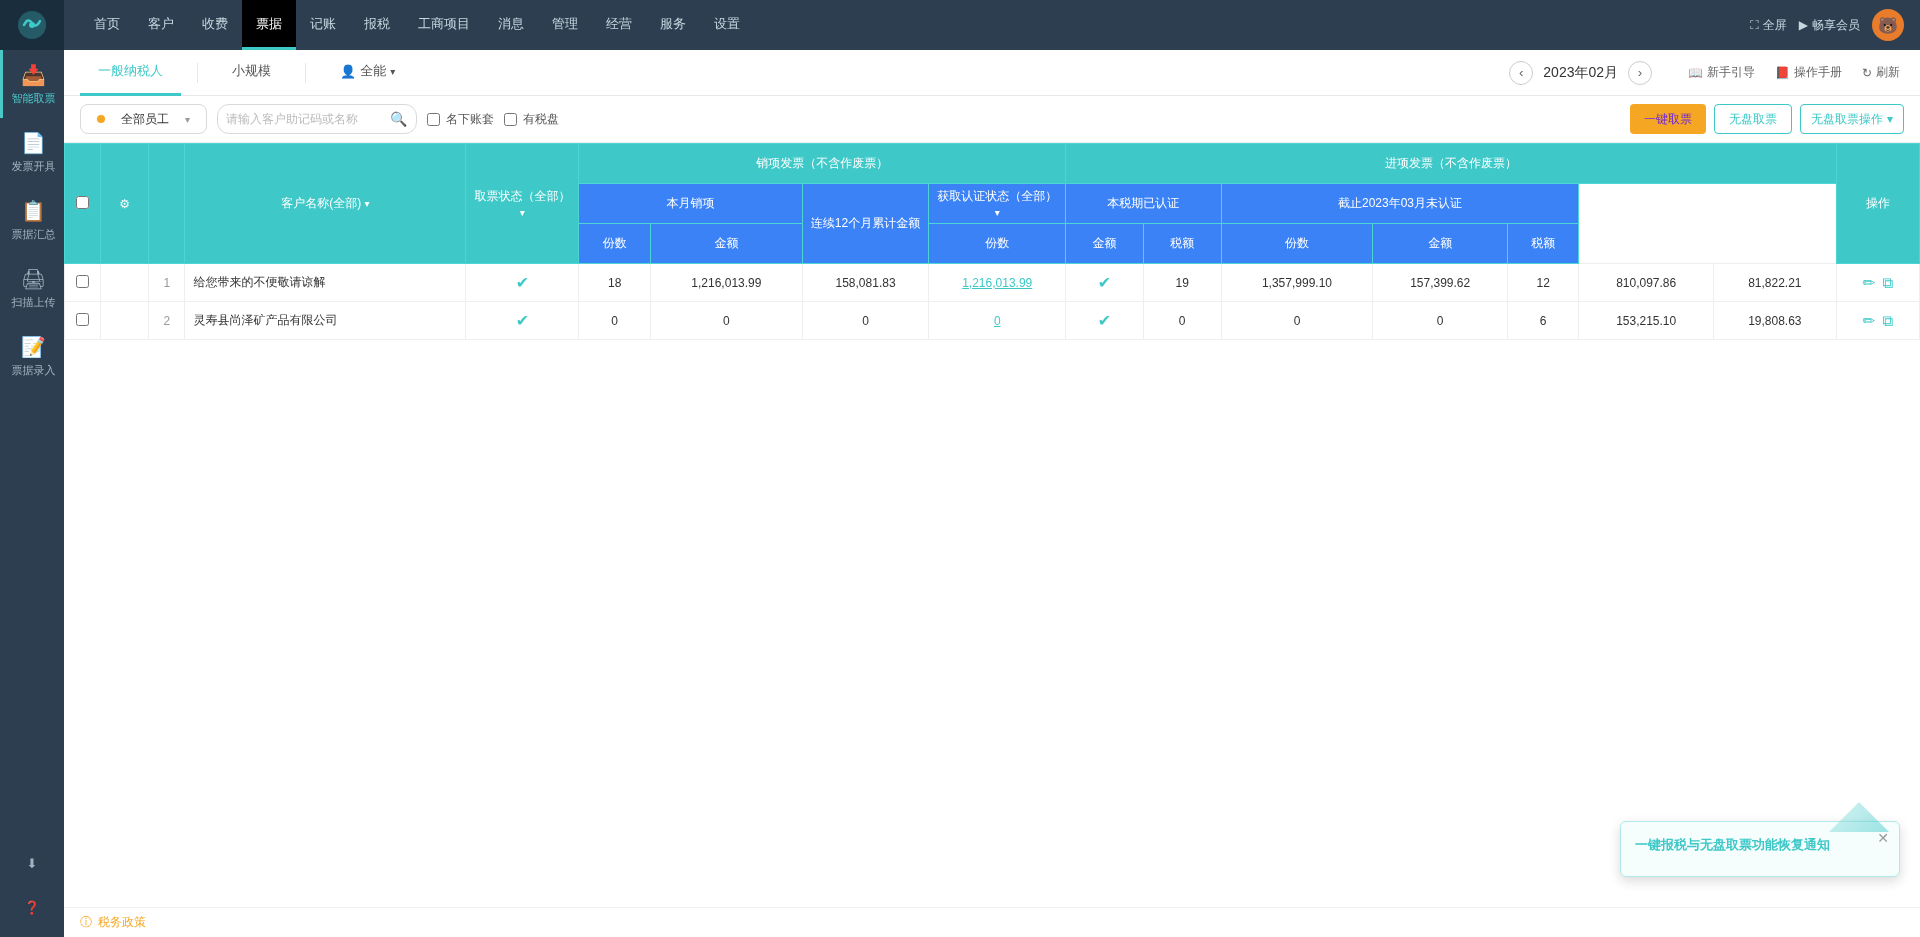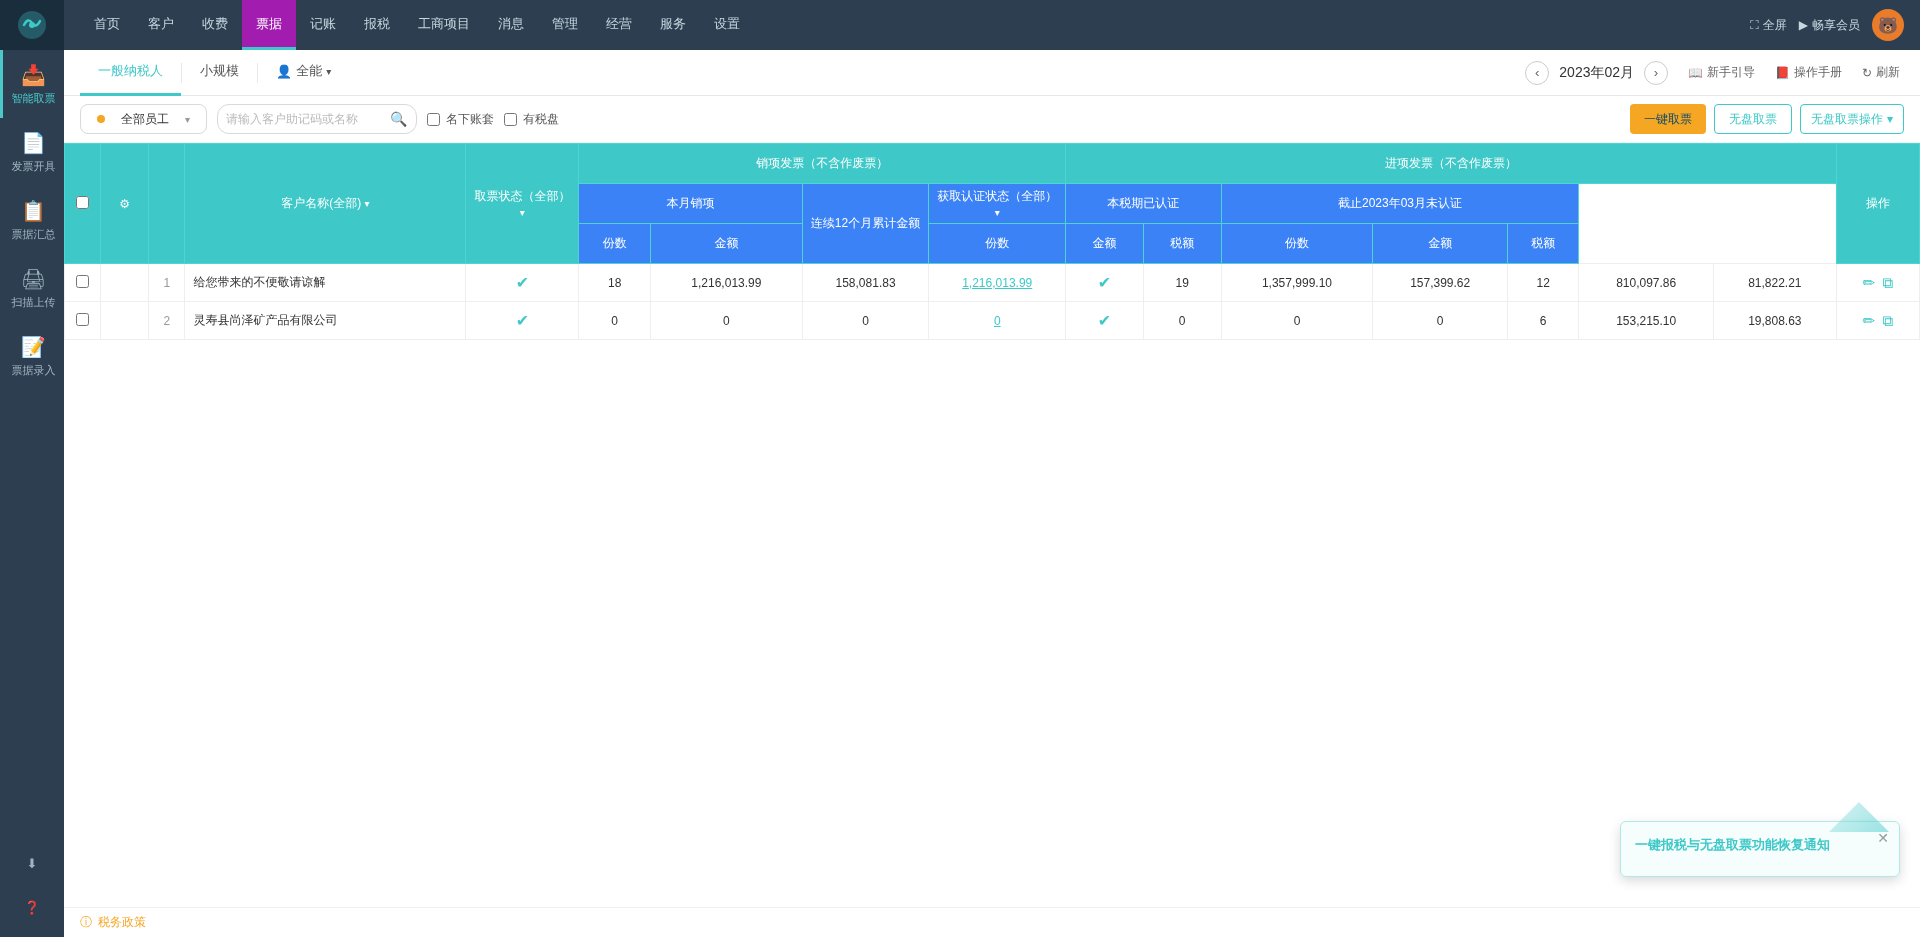--- a/index.html
+++ b/index.html
@@ -74,21 +74,21 @@
     .topnav-item {
       padding: 0 14px;
       height: 50px;
       display: flex;
       align-items: center;
       color: #c5d8e0;
       cursor: pointer;
       font-size: 13px;
       border-bottom: 3px solid transparent;
     }
-    .topnav-item.active { color: #fff; background: #a21caf; border-bottom-color: #3ec8c8; }
+    .topnav-item.active { color: #fff; background: #000000; border-bottom-color: #3ec8c8; }
     .topnav-right {
       margin-left: auto;
       display: flex;
       align-items: center;
       gap: 12px;
       color: #c5d8e0;
       font-size: 12px;
     }
     .topnav-right-item {
       display: flex;
@@ -113,21 +113,21 @@
 
     
     .subtabs {
       background: #fff;
       height: 46px;
       display: flex;
       align-items: center;
       padding: 0 16px;
       border-bottom: 1px solid #e8e8e8;
       flex-shrink: 0;
-      gap: 0;
+      gap: 16px;
     }
     .subtab {
       padding: 0 18px;
       height: 46px;
       display: flex;
       align-items: center;
       cursor: pointer;
       font-size: 13px;
       color: #555;
       border-bottom: 3px solid transparent;
@@ -232,21 +232,21 @@
     }
     .filter-checkbox-group input[type=checkbox] { cursor: pointer; }
     .filter-actions {
       margin-left: auto;
       display: flex;
       align-items: center;
       gap: 8px;
     }
     .btn-primary {
       background: #f5a623;
-      color: #0c4a6e;
+      color: #6d28d9;
       border: none;
       border-radius: 4px;
       height: 30px;
       padding: 0 14px;
       cursor: pointer;
       font-size: 12px;
       white-space: nowrap;
     }
     .btn-default {
       background: #fff;

